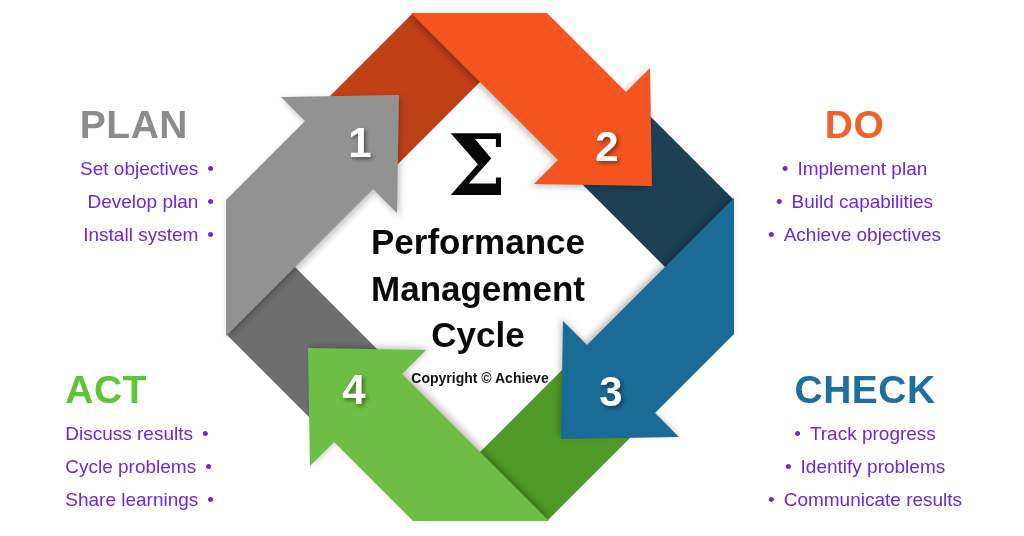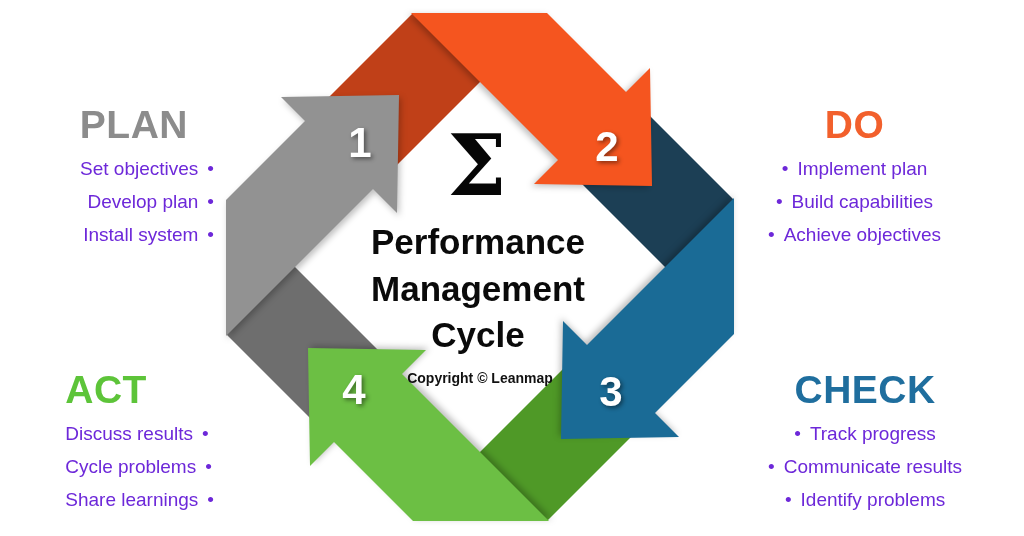--- a/index.html
+++ b/index.html
@@ -86,21 +86,21 @@
   </svg>
 
   <div class="sigma">Σ</div>
 
   <div class="center-title">
     <div>Performance</div>
     <div>Management</div>
     <div>Cycle</div>
   </div>
 
-  <div class="copyright">Copyright © Leanmap</div>
+  <div class="copyright">Copyright © Achieve</div>
 
   <div class="side plan">
     <div class="title" style="color: rgb(140, 140, 140);">PLAN</div>
     <div class="items">
       <div class="item"><span>Set objectives</span><span class="dot-r">•</span></div>
       <div class="item"><span>Develop plan</span><span class="dot-r">•</span></div>
       <div class="item"><span>Install system</span><span class="dot-r">•</span></div>
     </div>
   </div>
 
@@ -110,22 +110,22 @@
       <div class="item"><span class="dot-l">•</span><span>Implement plan</span></div>
       <div class="item"><span class="dot-l">•</span><span>Build capabilities</span></div>
       <div class="item"><span class="dot-l">•</span><span>Achieve objectives</span></div>
     </div>
   </div>
 
   <div class="side check">
     <div class="title" style="color: rgb(31, 110, 158);">CHECK</div>
     <div class="items">
       <div class="item"><span class="dot-l">•</span><span>Track progress</span></div>
+      <div class="item"><span class="dot-l">•</span><span>Identify problems</span></div>
       <div class="item"><span class="dot-l">•</span><span>Communicate results</span></div>
-      <div class="item"><span class="dot-l">•</span><span>Identify problems</span></div>
     </div>
   </div>
 
   <div class="side act">
     <div class="title" style="color: rgb(93, 196, 57);">ACT</div>
     <div class="items">
       <div class="item"><span>Discuss results</span><span class="dot-r">•</span></div>
       <div class="item"><span>Cycle problems</span><span class="dot-r">•</span></div>
       <div class="item"><span>Share learnings</span><span class="dot-r">•</span></div>
     </div>

